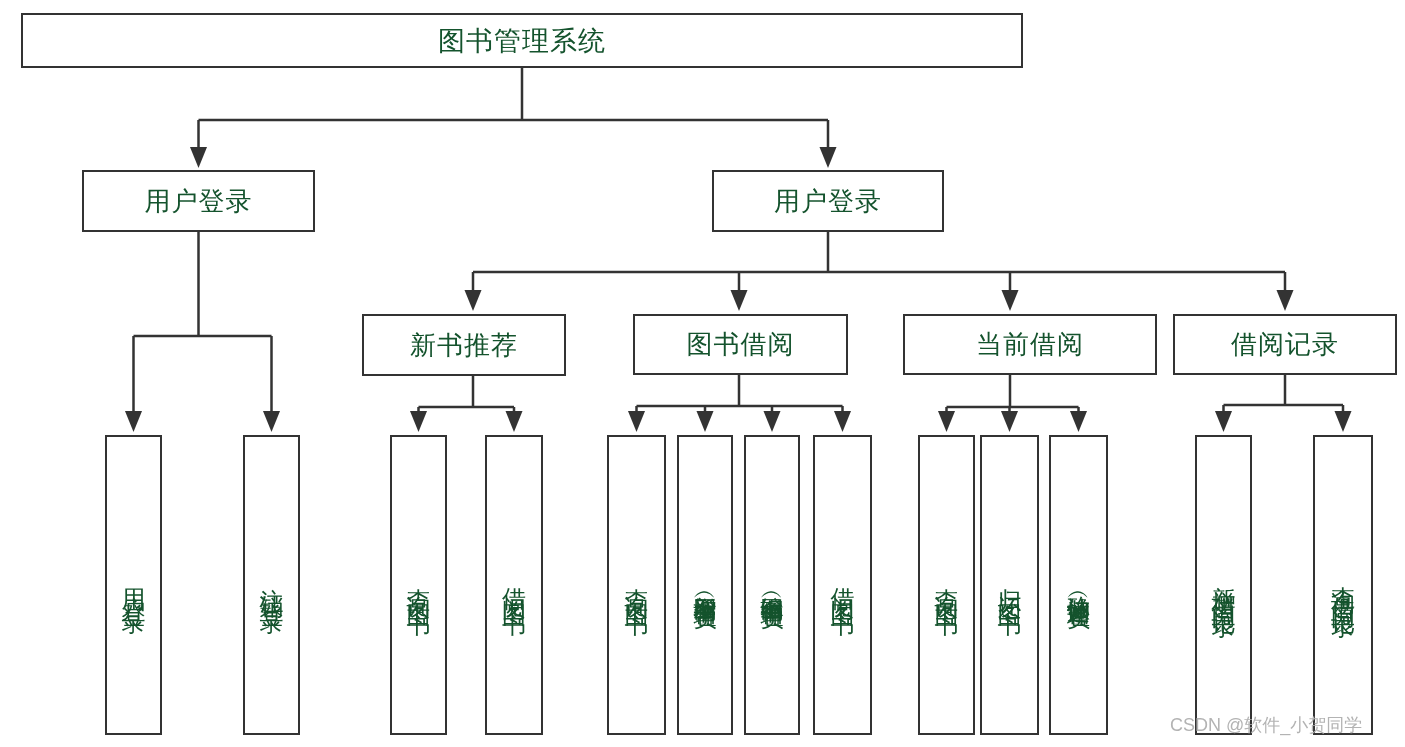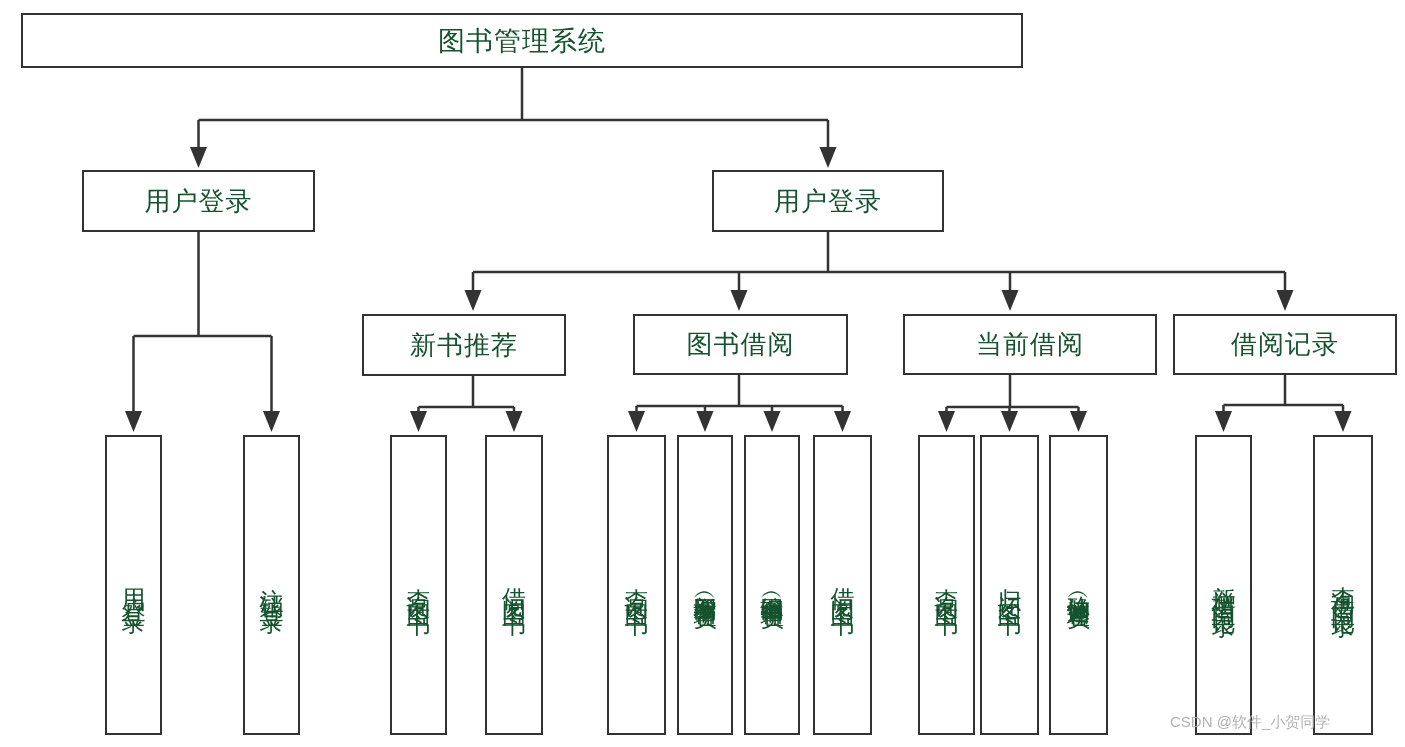--- a/index.html
+++ b/index.html
@@ -16,21 +16,21 @@
   .hbox{font-size:26px;letter-spacing:1px;white-space:nowrap;}
   .hbox.root{font-size:27px;}
   .vbox .vt{
     writing-mode:vertical-rl;text-orientation:mixed;
     font-size:24px;letter-spacing:8px;line-height:1;white-space:nowrap;
   }
   .vbox .vt.mid{letter-spacing:6px;}
   .vbox .vt.long{letter-spacing:1.5px;font-size:23px;}
   .watermark{
     position:absolute;left:1170px;top:713px;width:230px;
-    font-size:15px;color:#b3b3b3;white-space:nowrap;z-index:5;
+    font-size:18px;color:#b3b3b3;white-space:nowrap;z-index:5;
     font-family:"Liberation Sans","DejaVu Sans",sans-serif;
   }
 </style>
 </head>
 <body>
 
 <div class="stage">
 
   <svg class="wires" viewBox="0 0 1405 747" xmlns="http://www.w3.org/2000/svg">
     <g stroke="#333333" stroke-width="2.5" fill="none">

